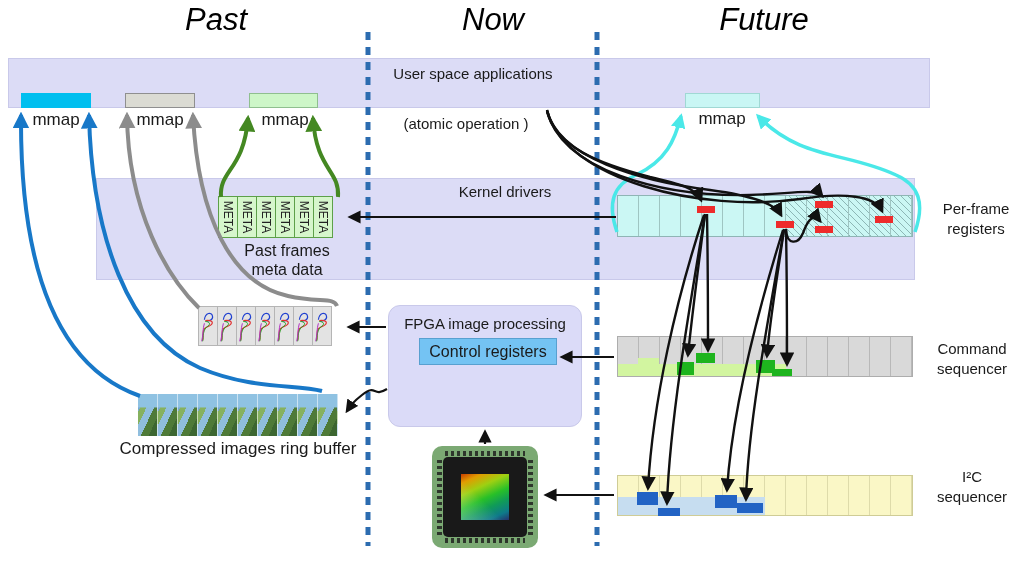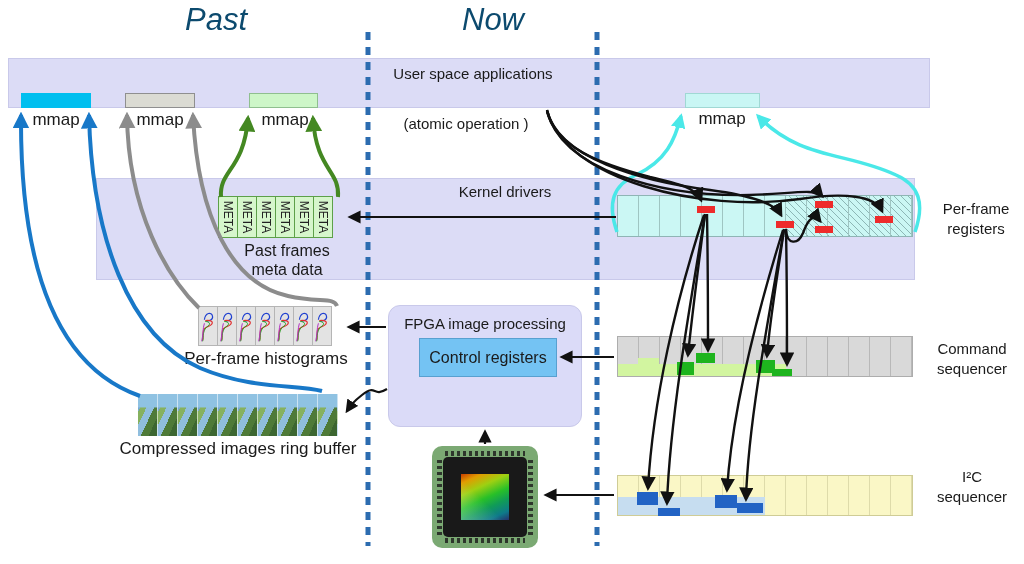--- a/index.html
+++ b/index.html
@@ -1,20 +1,20 @@
 <!DOCTYPE html>
 <html><head>
 <meta charset="utf-8">
 <style>
   html,body{margin:0;padding:0;background:#fff;}
   .canvas{position:relative;width:1024px;height:564px;background:#fff;
           font-family:"Liberation Sans",sans-serif;color:#1a1a1a;overflow:hidden;}
   
   .col-title{position:absolute;top:2px;font-size:31px;font-style:italic;font-weight:500;
-             color:#0c4a6e;transform:translateX(-50%);}
+             color:#000000;transform:translateX(-50%);}
   
   .lavender{position:absolute;background:#dcdcf6;border:1px solid #c9c9ea;box-sizing:border-box;z-index:1;}
   .bar-label{position:absolute;font-size:15px;transform:translateX(-50%);white-space:nowrap;z-index:2;}
   
   .mmap-rect{position:absolute;height:15px;box-sizing:border-box;z-index:2;}
   .mmap-label{position:absolute;font-size:17px;transform:translateX(-50%);z-index:2;}
   
   .ann{position:absolute;font-size:15px;text-align:center;transform:translateX(-50%);
        white-space:nowrap;z-index:2;line-height:19px;}
   .ann-lg{font-size:17px;}
@@ -30,21 +30,21 @@
   
   .buf-strip{position:absolute;left:138px;top:394px;height:42px;display:flex;z-index:2;}
   .buf-cell{width:20px;height:42px;box-sizing:border-box;border-right:1px solid rgba(255,255,255,.55);
     background:
       linear-gradient(180deg, #8fc2e2 0 30%, rgba(143,194,226,0) 34%),
       linear-gradient(115deg, #77a8cf 0 22%, #86b15f 22% 38%, #90bede 38% 58%, #4e7a38 58% 78%, #3c6630 78%);}
   
   .fpga{position:absolute;left:388px;top:305px;width:194px;height:122px;background:#dbdbf8;
         border:1px solid #c9c9ea;border-radius:12px;box-sizing:border-box;z-index:2;text-align:right;}
   .fpga-title{position:absolute;left:50%;top:9px;transform:translateX(-50%);font-size:15px;white-space:nowrap;}
-  .ctrl-reg{position:absolute;left:30px;top:32px;width:138px;height:39px;background:#74c3f3;
+  .ctrl-reg{position:absolute;left:30px;top:32px;width:138px;height:27px;background:#74c3f3;
             border:1px solid #58a0d0;box-sizing:border-box;display:flex;align-items:center;
             justify-content:center;font-size:16px;}
   
   .chip{position:absolute;left:432px;top:446px;width:106px;height:102px;background:#7ba973;
         border-radius:10px;z-index:2;}
   .chip .pins-t,.chip .pins-b{position:absolute;left:13px;right:13px;height:5px;
         background:repeating-linear-gradient(90deg,#2e362c 0 3px,transparent 3px 6px);}
   .chip .pins-t{top:5px}.chip .pins-b{bottom:5px}
   .chip .pins-l,.chip .pins-r{position:absolute;top:13px;bottom:13px;width:5px;
         background:repeating-linear-gradient(0deg,#2e362c 0 3px,transparent 3px 6px);}
@@ -73,20 +73,21 @@
   
   svg.overlay{position:absolute;left:0;top:0;z-index:5;pointer-events:none;}
 </style>
 </head>
 <body>
 
 <div class="canvas">
 
   <div class="col-title" style="left:216px">Past</div>
   <div class="col-title" style="left:493px">Now</div>
+  <div class="col-title" style="left:764px">Future</div>
 
   <div class="lavender" style="left:8px;top:58px;width:922px;height:50px"></div>
   <div class="bar-label" style="left:473px;top:65px">User space applications</div>
 
   <div class="lavender" style="left:96px;top:178px;width:819px;height:102px"></div>
   <div class="bar-label" style="left:505px;top:183px">Kernel drivers</div>
 
   <div class="mmap-rect" style="left:21px;top:93px;width:70px;background:#00bfef"></div>
   <div class="mmap-rect" style="left:125px;top:93px;width:70px;background:#dbdbd3;border:1px solid #8f8f8f"></div>
   <div class="mmap-rect" style="left:249px;top:93px;width:69px;background:#cdf6c8;border:1px solid #8fbf8f"></div>
@@ -177,21 +178,20 @@
     </div>
       <div class="hist-cell">
       <svg viewBox="0 0 20 38">
         <path d="M6 12 C7 4 14 3 15 8 C16 12 11 14 8 13" stroke="#2040d0" fill="none" stroke-width="1.3"></path>
         <path d="M7 13 C14 12 17 15 13 18 C9 21 6 20 5 24 C4 28 5 31 4 35" stroke="#e03030" fill="none" stroke-width="1.3"></path>
         <path d="M7 14 C12 14 13 17 10 19 C7 21 6 23 5 27 C4 30 5 33 4 36" stroke="#20a020" fill="none" stroke-width="1.1"></path>
         <path d="M6 16 C4 22 5 28 3 36" stroke="#b030c0" fill="none" stroke-width="1.1"></path>
       </svg>
     </div>
     </div>
-  <div class="ann ann-lg" style="left:266px;top:349px">Per-frame histograms</div>
 
   <div class="buf-strip">
     <div class="buf-cell"></div>
   <div class="buf-cell"></div>
       <div class="buf-cell"></div>
       <div class="buf-cell"></div>
       <div class="buf-cell"></div>
       <div class="buf-cell"></div>
       <div class="buf-cell"></div>
       <div class="buf-cell"></div>

